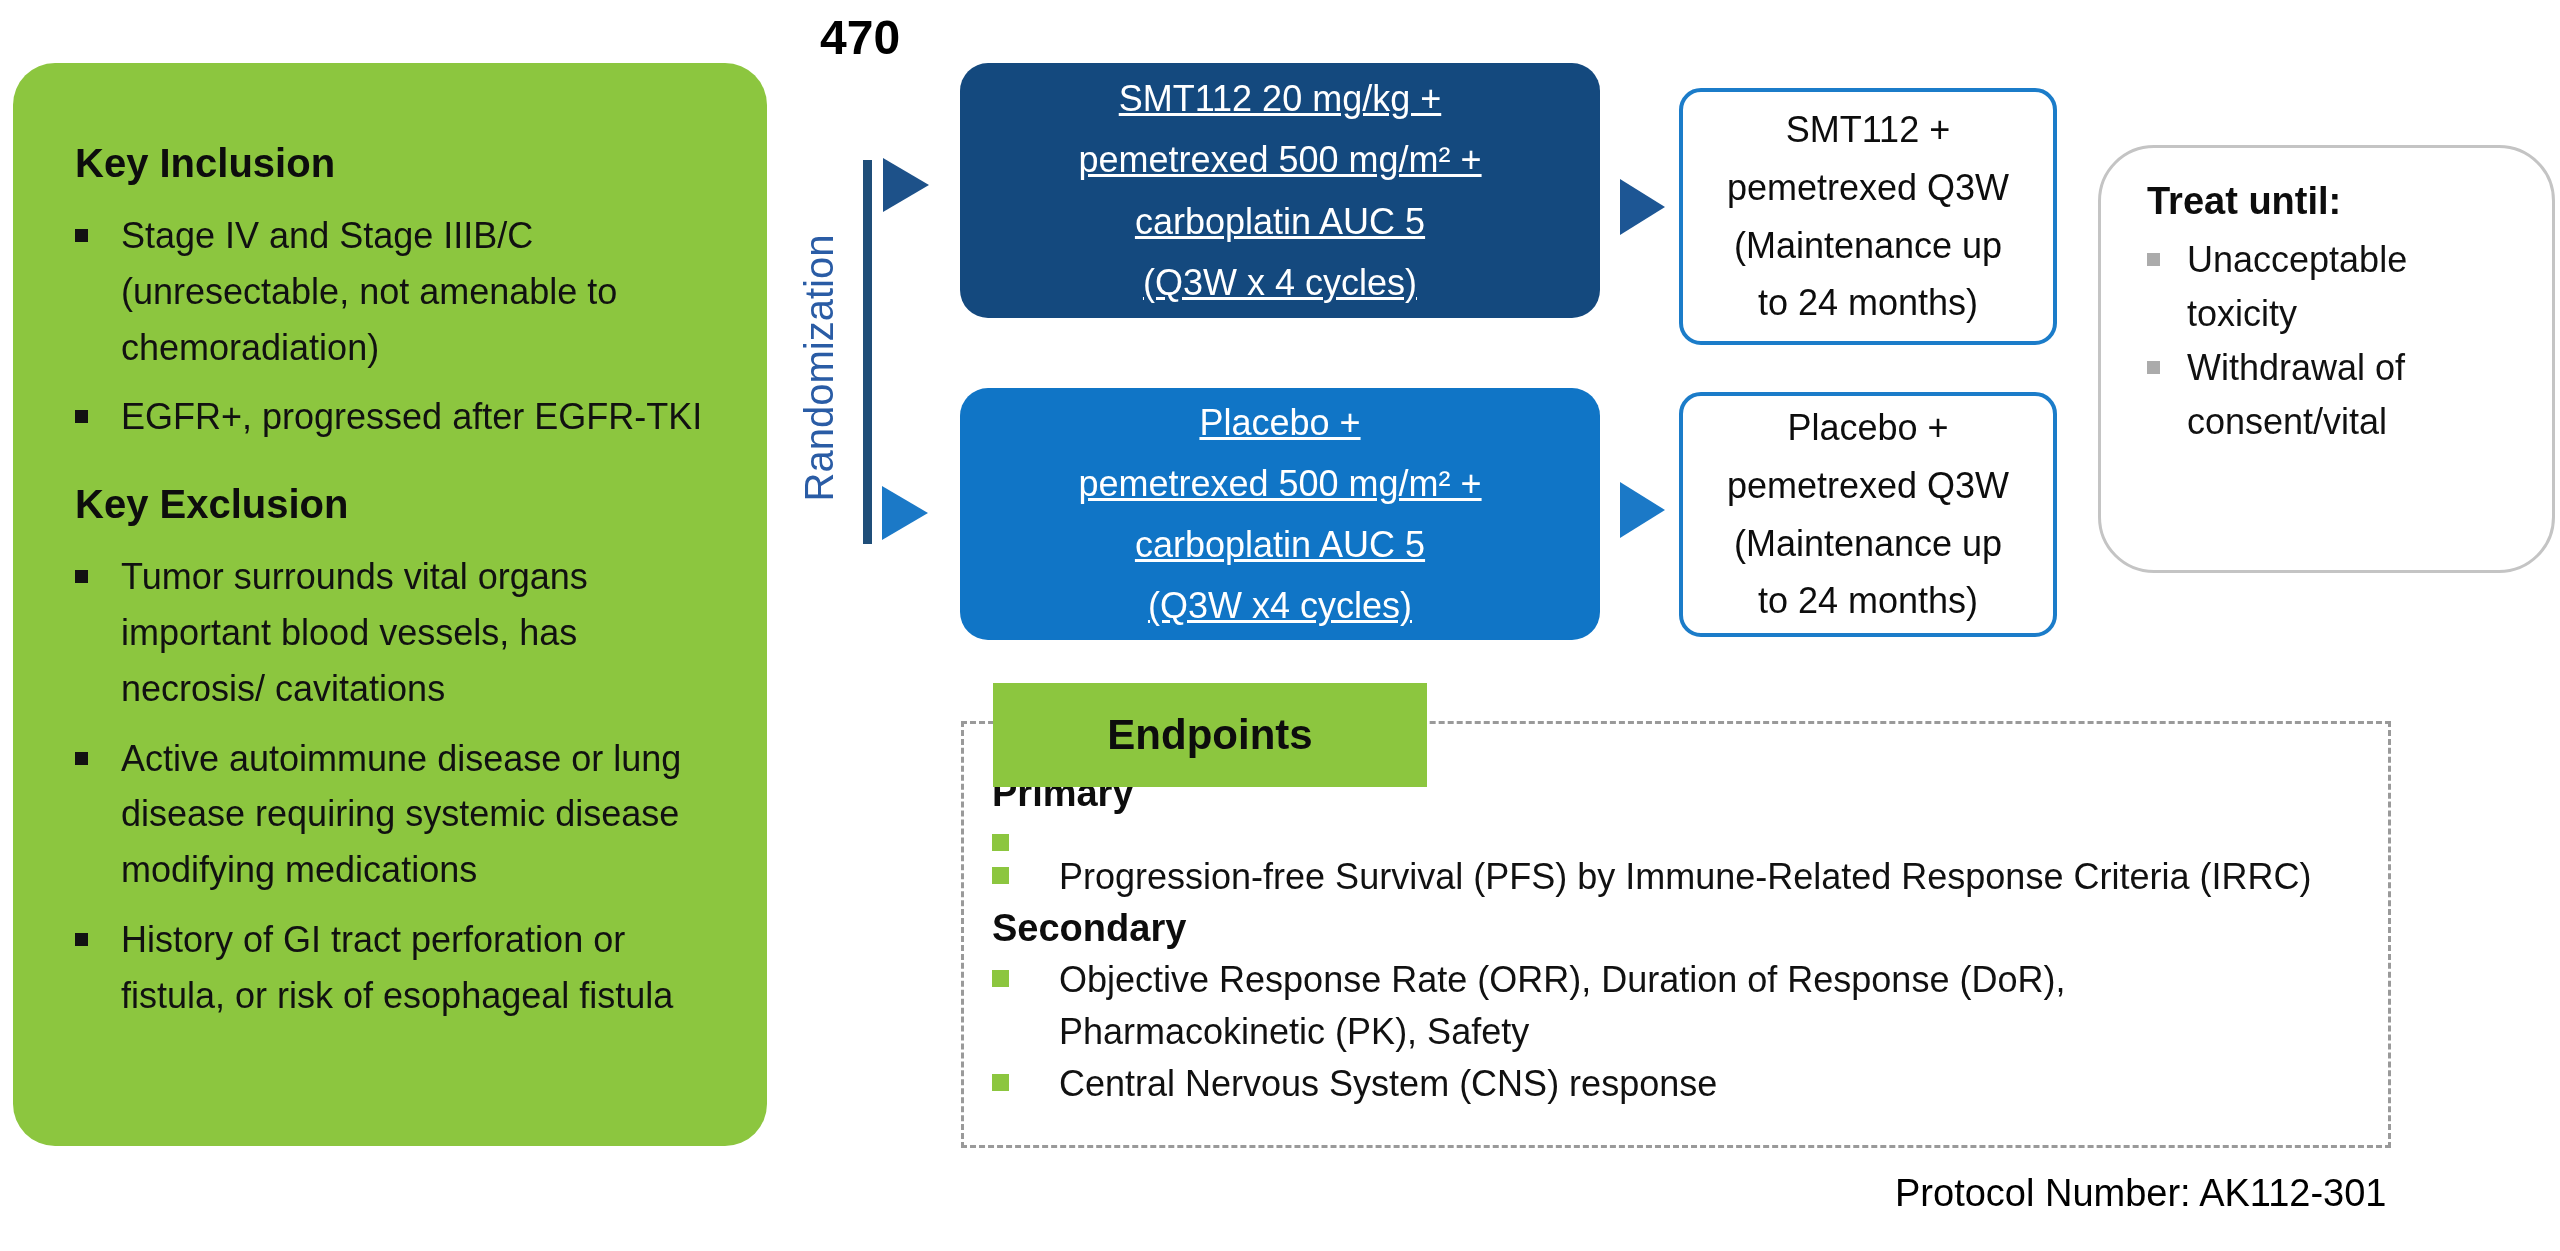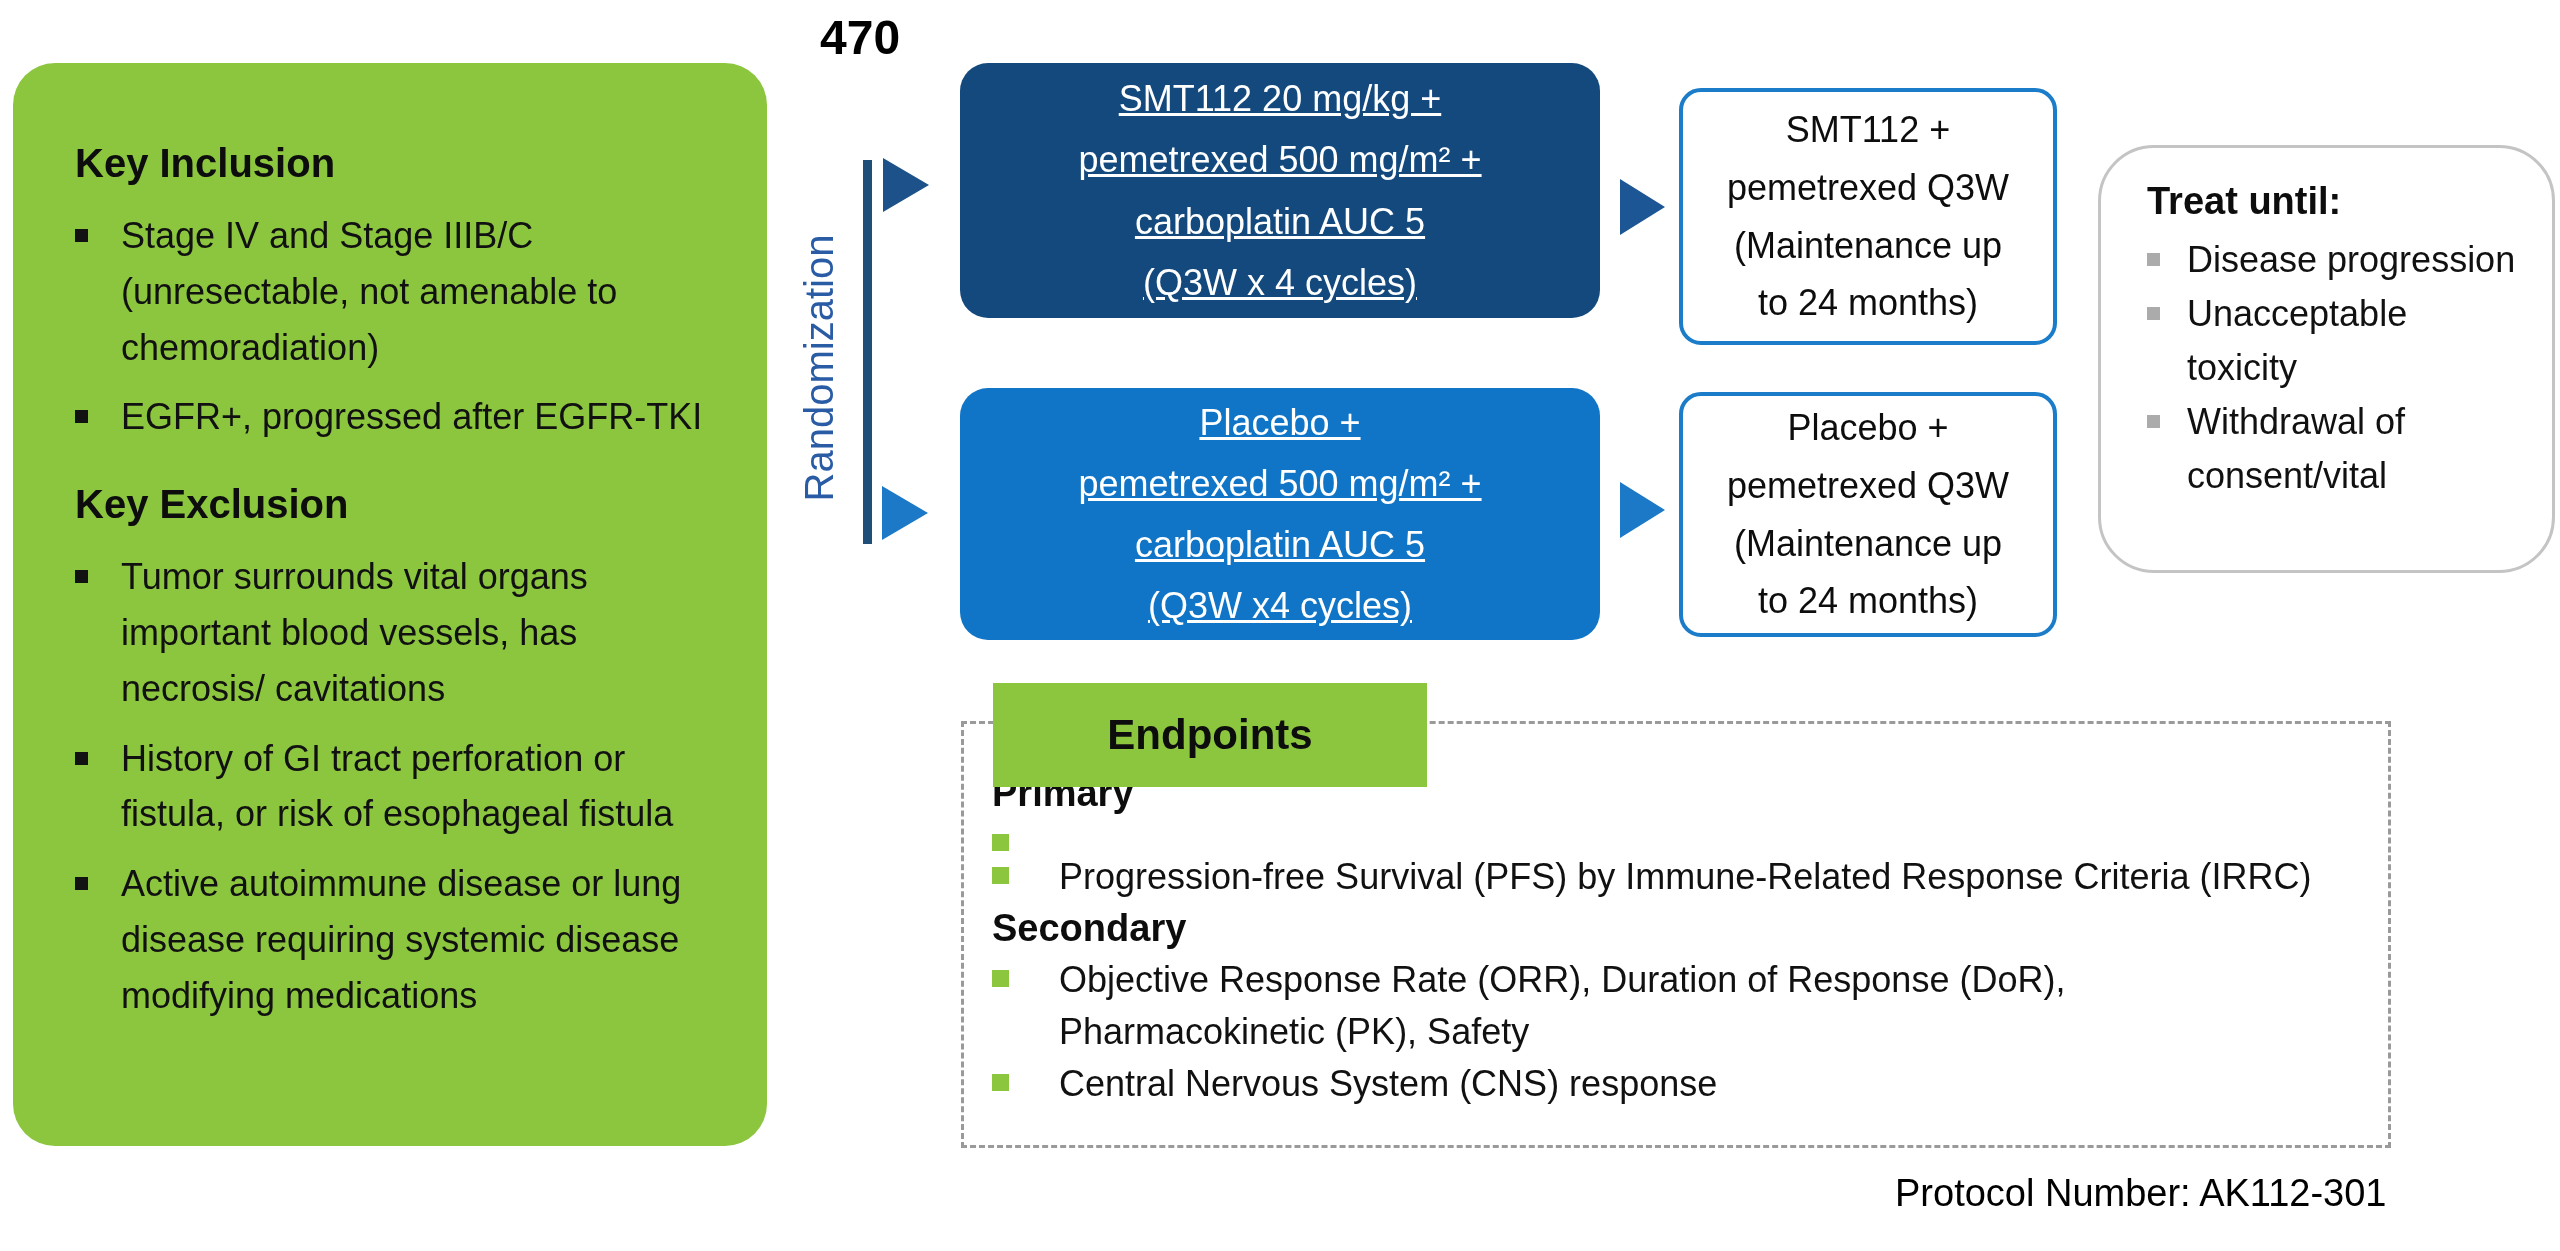--- a/index.html
+++ b/index.html
@@ -104,25 +104,25 @@
       </li>
     </ul>
     <div class="key-title second">Key Exclusion</div>
     <ul class="blist">
       <li>
         <span class="sq sq-black"></span>
         <span>Tumor surrounds vital organs important blood vessels, has necrosis/ cavitations</span>
       </li>
       <li>
         <span class="sq sq-black"></span>
-        <span>History of GI tract perforation or fistula, or risk of esophageal fistula</span>
+        <span>Active autoimmune disease or lung disease requiring systemic disease modifying medications</span>
       </li>
       <li>
         <span class="sq sq-black"></span>
-        <span>Active autoimmune disease or lung disease requiring systemic disease modifying medications</span>
+        <span>History of GI tract perforation or fistula, or risk of esophageal fistula</span>
       </li>
     </ul>
   </div>
 
   <div class="abs n470">470</div>
   <div class="abs rand-label">Randomization</div>
   <div class="abs rand-line"></div>
   <div class="abs tri tri-navy-sm"></div>
   <div class="abs tri tri-blue-sm"></div>
 
@@ -143,24 +143,20 @@
 (Maintenance up
 to 24 months)</div>
   <div class="abs maint maint-2">Placebo +
 pemetrexed Q3W
 (Maintenance up
 to 24 months)</div>
 
   <div class="abs treat-box">
     <div class="treat-title">Treat until:</div>
     <ul class="blist">
-      <li>
-        <span class="sq sq-gray"></span>
-        <span>Disease progression</span>
-      </li>
       <li>
         <span class="sq sq-gray"></span>
         <span>Unacceptable toxicity</span>
       </li>
       <li>
         <span class="sq sq-gray"></span>
         <span>Withdrawal of consent/vital</span>
       </li>
     </ul>
   </div>

